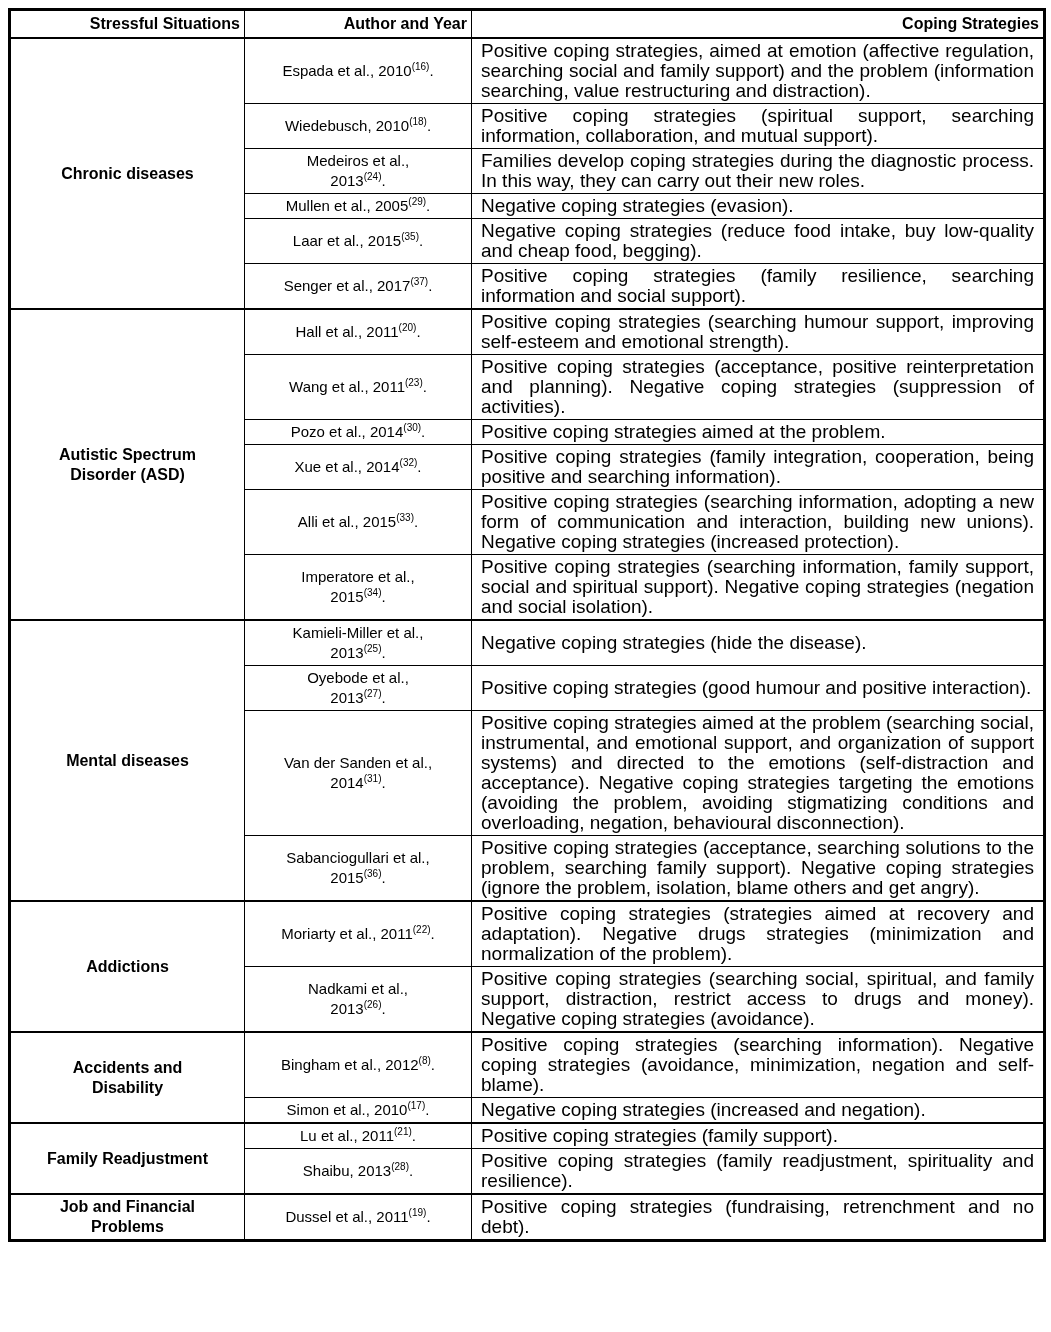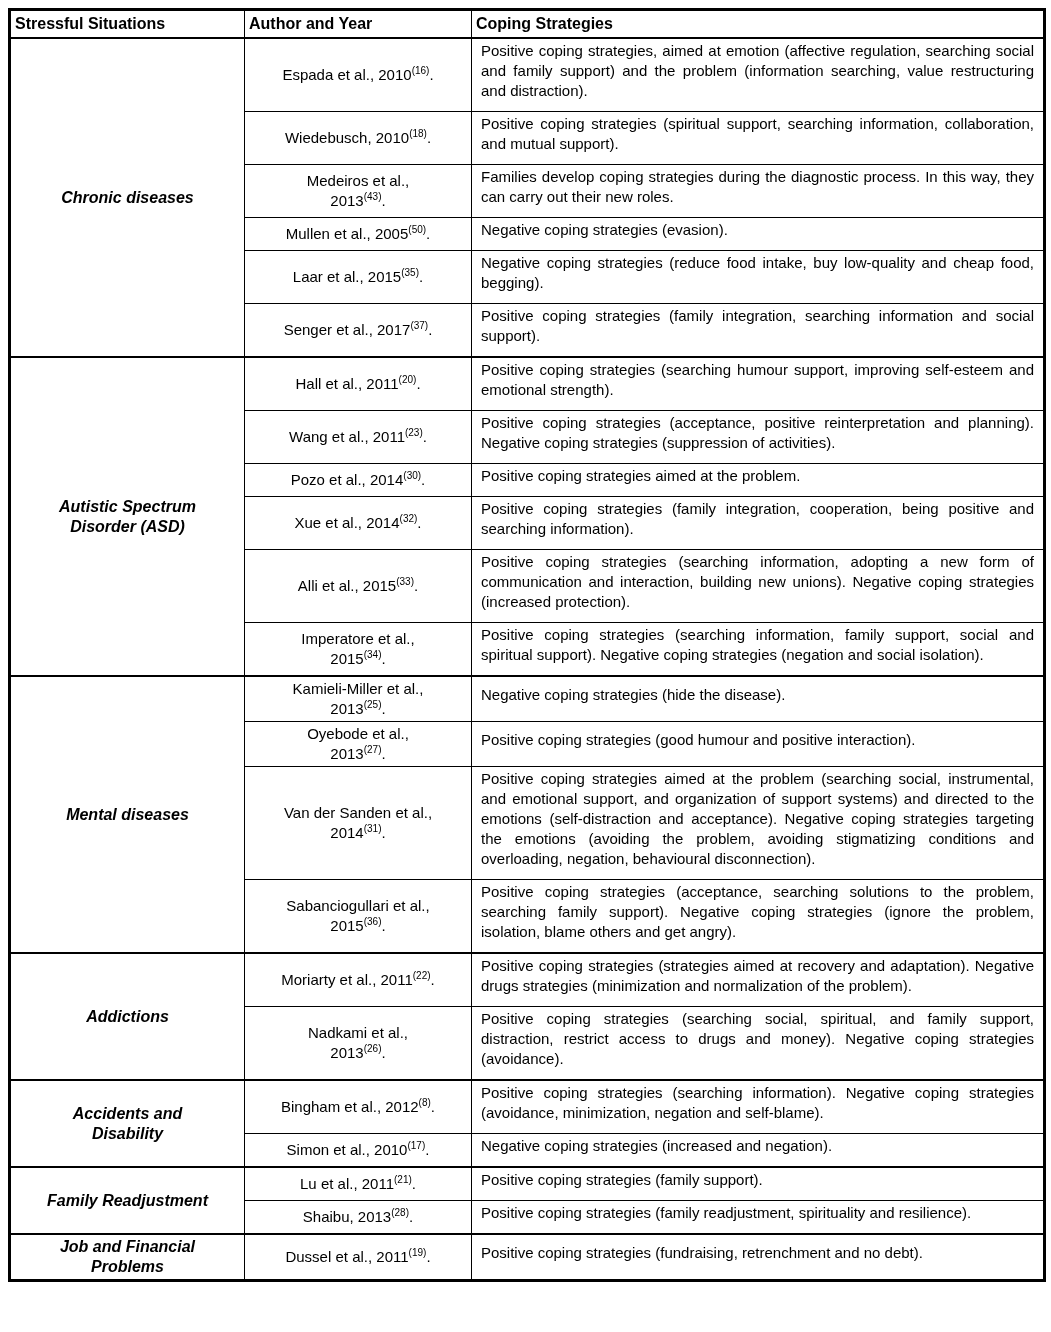--- a/index.html
+++ b/index.html
@@ -18,21 +18,21 @@
     border-collapse: collapse;
     table-layout: fixed;
     border: 3px solid #000000;
   }
   col.c1 { width: 235px; }
   col.c2 { width: 227px; }
   col.c3 { width: 573px; }
   th {
     font-size: 16px;
     font-weight: bold;
-    text-align: left;
+    text-align: right;
     vertical-align: middle;
     line-height: 20px;
     padding: 3px 4px;
     border: 1px solid #000000;
     border-bottom: 2px solid #000000;
   }
   td {
     border: 1px solid #000000;
     vertical-align: middle;
     line-height: 20px;
@@ -40,31 +40,30 @@
   }
   tr.section-start td {
     border-top: 2px solid #000000;
   }
   td.situation-cell {
     font-size: 16px;
     font-weight: bold;
     text-align: center;
     white-space: pre-line;
     padding: 2px 4px;
-    font-style: italic;
   }
   td.author-cell {
     font-size: 15px;
     text-align: center;
     white-space: pre-line;
   }
   td.strategy-cell {
-    font-size: 15px;
+    font-size: 19px;
     text-align: justify;
-    padding: 2px 9px 10px 9px;
+    padding: 2px 9px 2px 9px;
   }
   td.author-cell sup {
     font-size: 10px;
     line-height: 0;
     vertical-align: super;
   }
 </style>
 </head>
 <body>
 
@@ -87,34 +86,34 @@
           <td class="situation-cell" rowspan="6">Chronic diseases</td>
           <td class="author-cell"><span>Espada et al., 2010</span><sup>(16)</sup><span>.</span></td>
           <td class="strategy-cell">Positive coping strategies, aimed at emotion (affective regulation, searching social and family support) and the problem (information searching, value restructuring and distraction).</td>
         </tr>
         <tr>
           <td class="author-cell"><span>Wiedebusch, 2010</span><sup>(18)</sup><span>.</span></td>
           <td class="strategy-cell">Positive coping strategies (spiritual support, searching information, collaboration, and mutual support).</td>
         </tr>
         <tr>
           <td class="author-cell"><span>Medeiros et al.,
-2013</span><sup>(43)</sup><span>.</span></td>
+2013</span><sup>(24)</sup><span>.</span></td>
           <td class="strategy-cell">Families develop coping strategies during the diagnostic process. In this way, they can carry out their new roles.</td>
         </tr>
         <tr>
-          <td class="author-cell"><span>Mullen et al., 2005</span><sup>(50)</sup><span>.</span></td>
+          <td class="author-cell"><span>Mullen et al., 2005</span><sup>(29)</sup><span>.</span></td>
           <td class="strategy-cell">Negative coping strategies (evasion).</td>
         </tr>
         <tr>
           <td class="author-cell"><span>Laar et al., 2015</span><sup>(35)</sup><span>.</span></td>
           <td class="strategy-cell">Negative coping strategies (reduce food intake, buy low-quality and cheap food, begging).</td>
         </tr>
         <tr>
           <td class="author-cell"><span>Senger et al., 2017</span><sup>(37)</sup><span>.</span></td>
-          <td class="strategy-cell">Positive coping strategies (family integration, searching information and social support).</td>
+          <td class="strategy-cell">Positive coping strategies (family resilience, searching information and social support).</td>
         </tr>
         <tr class="section-start">
           <td class="situation-cell" rowspan="6">Autistic Spectrum
 Disorder (ASD)</td>
           <td class="author-cell"><span>Hall et al., 2011</span><sup>(20)</sup><span>.</span></td>
           <td class="strategy-cell">Positive coping strategies (searching humour support, improving self-esteem and emotional strength).</td>
         </tr>
         <tr>
           <td class="author-cell"><span>Wang et al., 2011</span><sup>(23)</sup><span>.</span></td>
           <td class="strategy-cell">Positive coping strategies (acceptance, positive reinterpretation and planning). Negative coping strategies (suppression of activities).</td>

